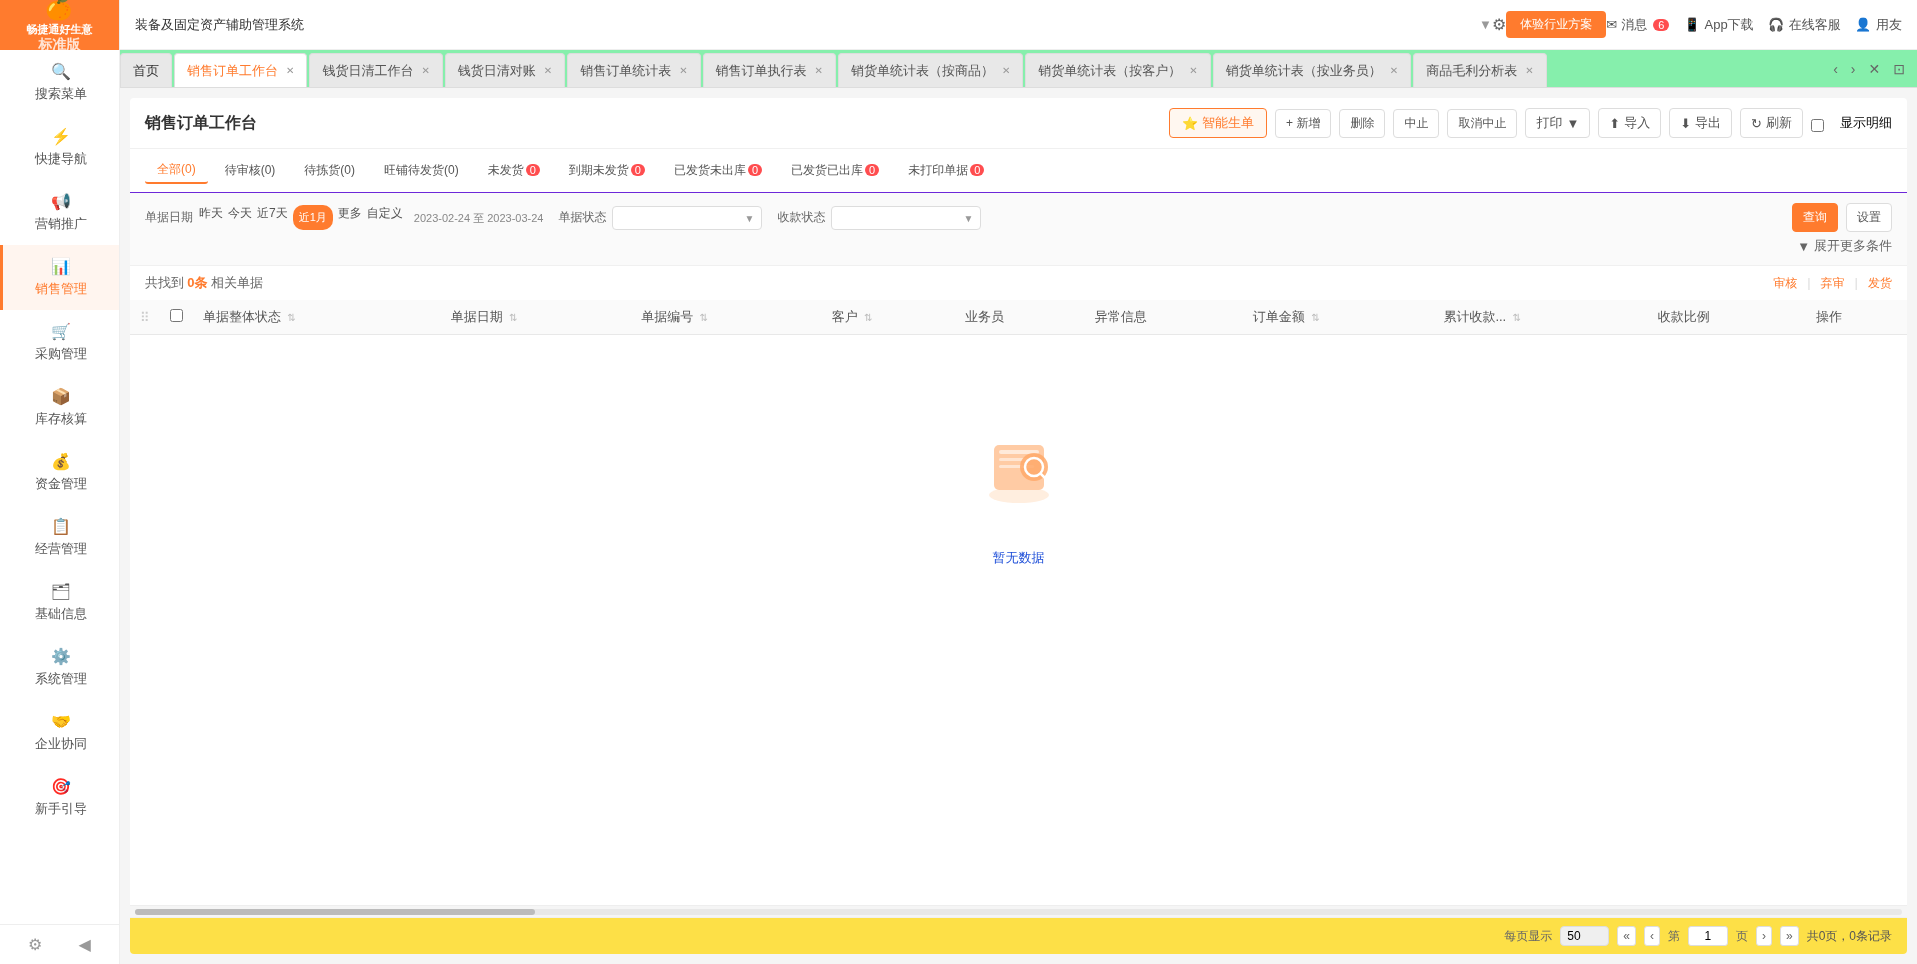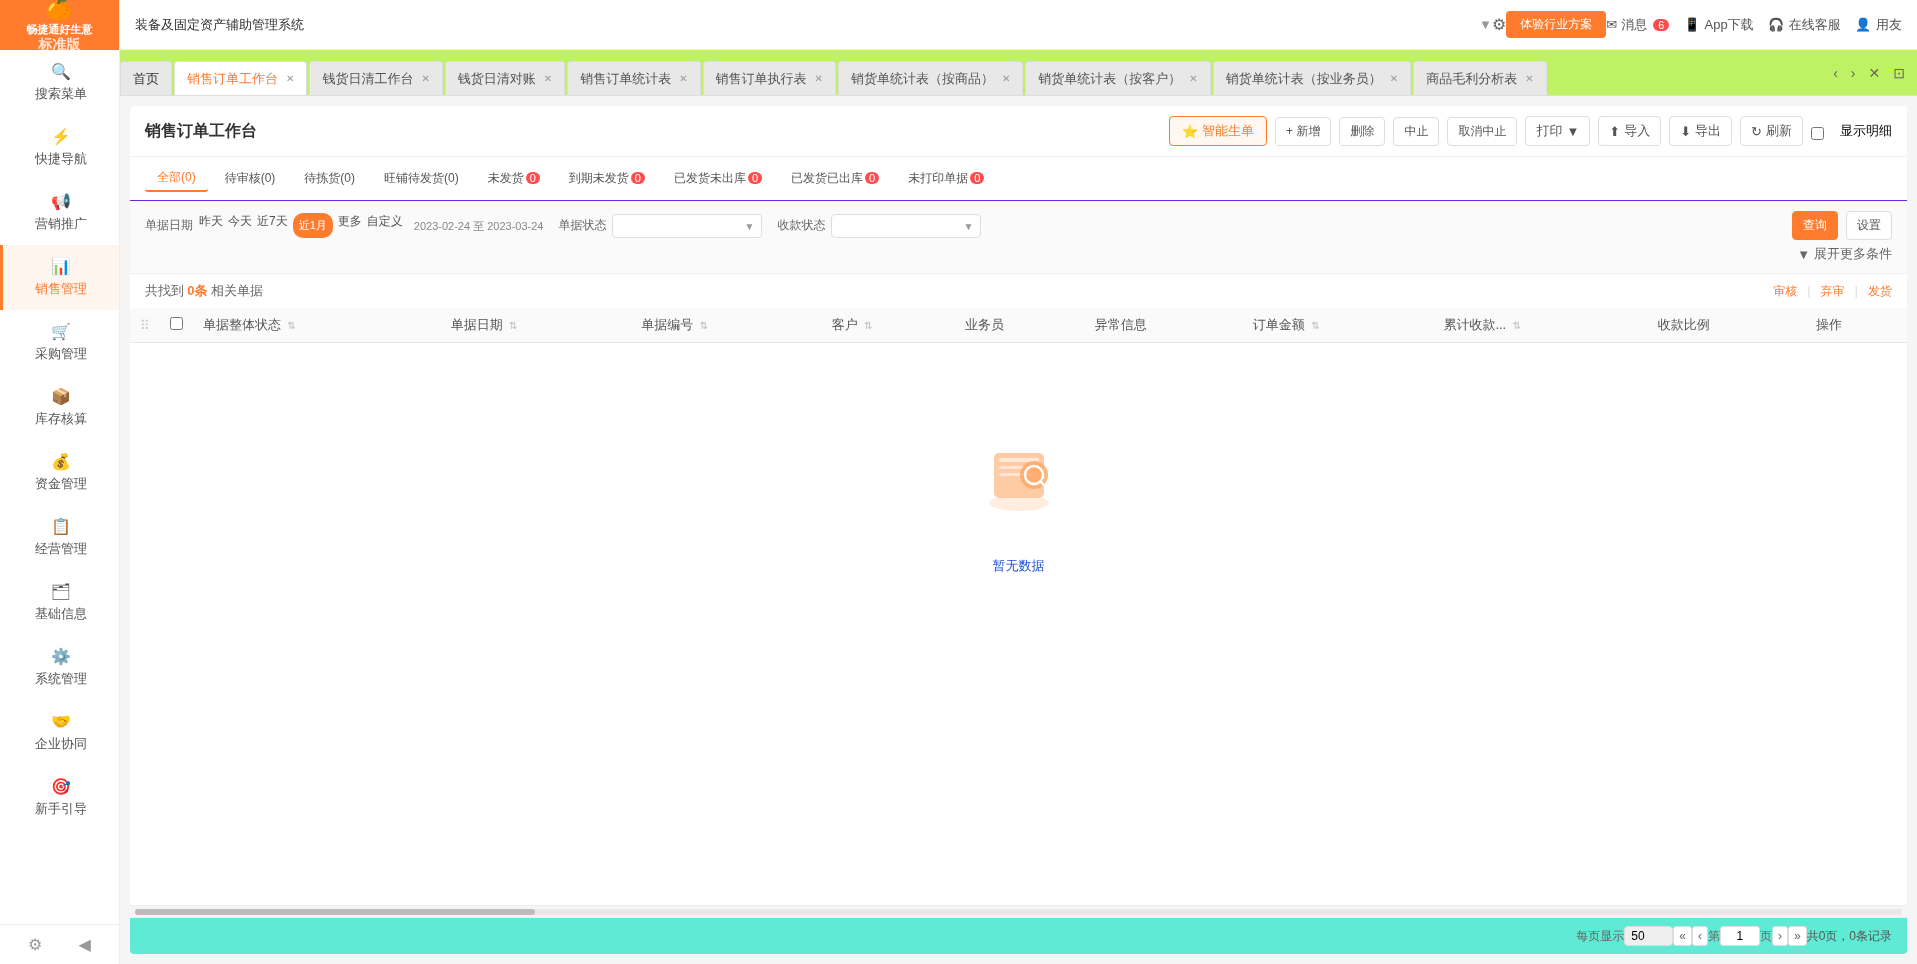--- a/index.html
+++ b/index.html
@@ -75,22 +75,22 @@
       color: #fff;
       padding: 5px 14px;
       border-radius: 4px;
       cursor: pointer;
       font-size: 12px;
     }
     .settings-icon { cursor: pointer; color: #666; font-size: 16px; }
 
     
     #tab-bar {
-      height: 46px;
-      background: #bef264;
+      height: 38px;
+      background: #86efac;
       display: flex;
       align-items: flex-end;
       padding-left: 0;
       border-bottom: 1px solid #ddd;
       overflow: hidden;
     }
     .tab-item {
       display: flex;
       align-items: center;
       height: 34px;
@@ -288,22 +288,22 @@
     .empty-icon { font-size: 80px; color: #ffcba4; margin-bottom: 15px; }
     .empty-text { color: #1d4ed8; font-size: 13px; }
 
     
     #pagination {
       display: flex;
       align-items: center;
       justify-content: flex-end;
       padding: 8px 15px;
       border-top: 1px solid #f0f0f0;
-      gap: 0;
-      background: #5eead4;
+      gap: 8px;
+      background: #fde047;
     }
     .pagination-label { color: #666; font-size: 12px; }
     .pagination-select {
       border: 1px solid #ddd;
       border-radius: 4px;
       padding: 2px 20px 2px 6px;
       font-size: 12px;
       appearance: none;
     }
     .pagination-btn { cursor: pointer; color: #666; padding: 2px 5px; border: 1px solid #ddd; border-radius: 3px; font-size: 12px; background: #fff; }

